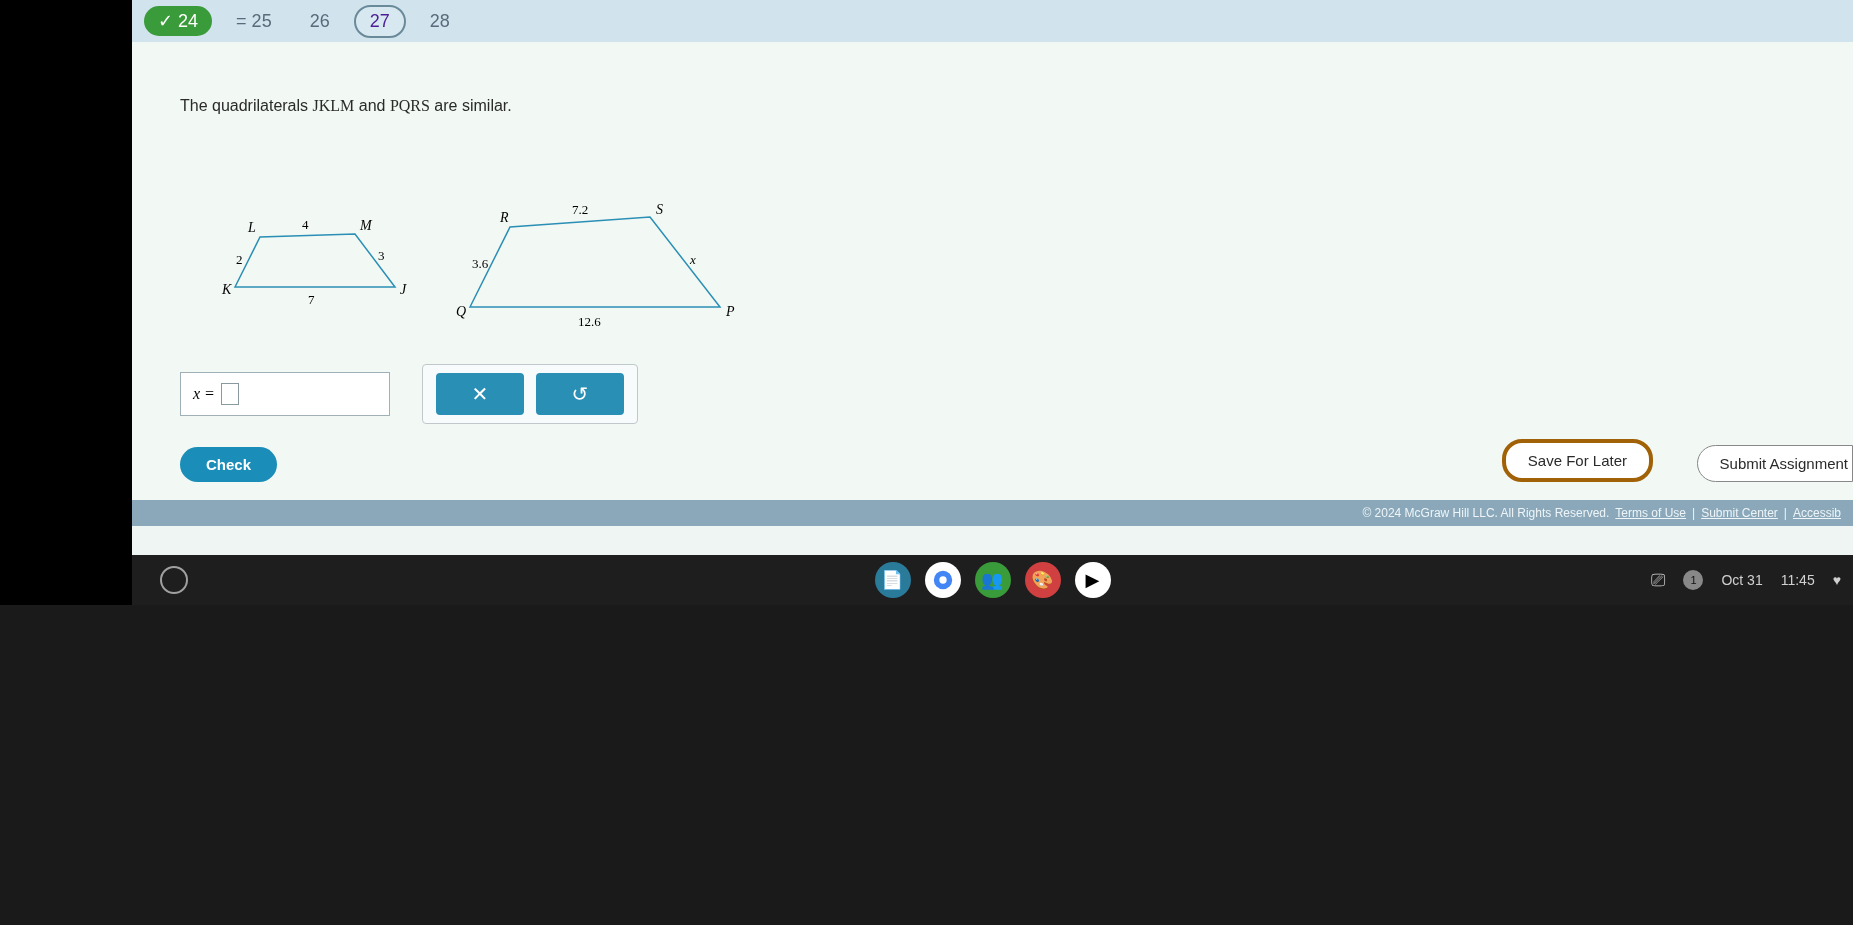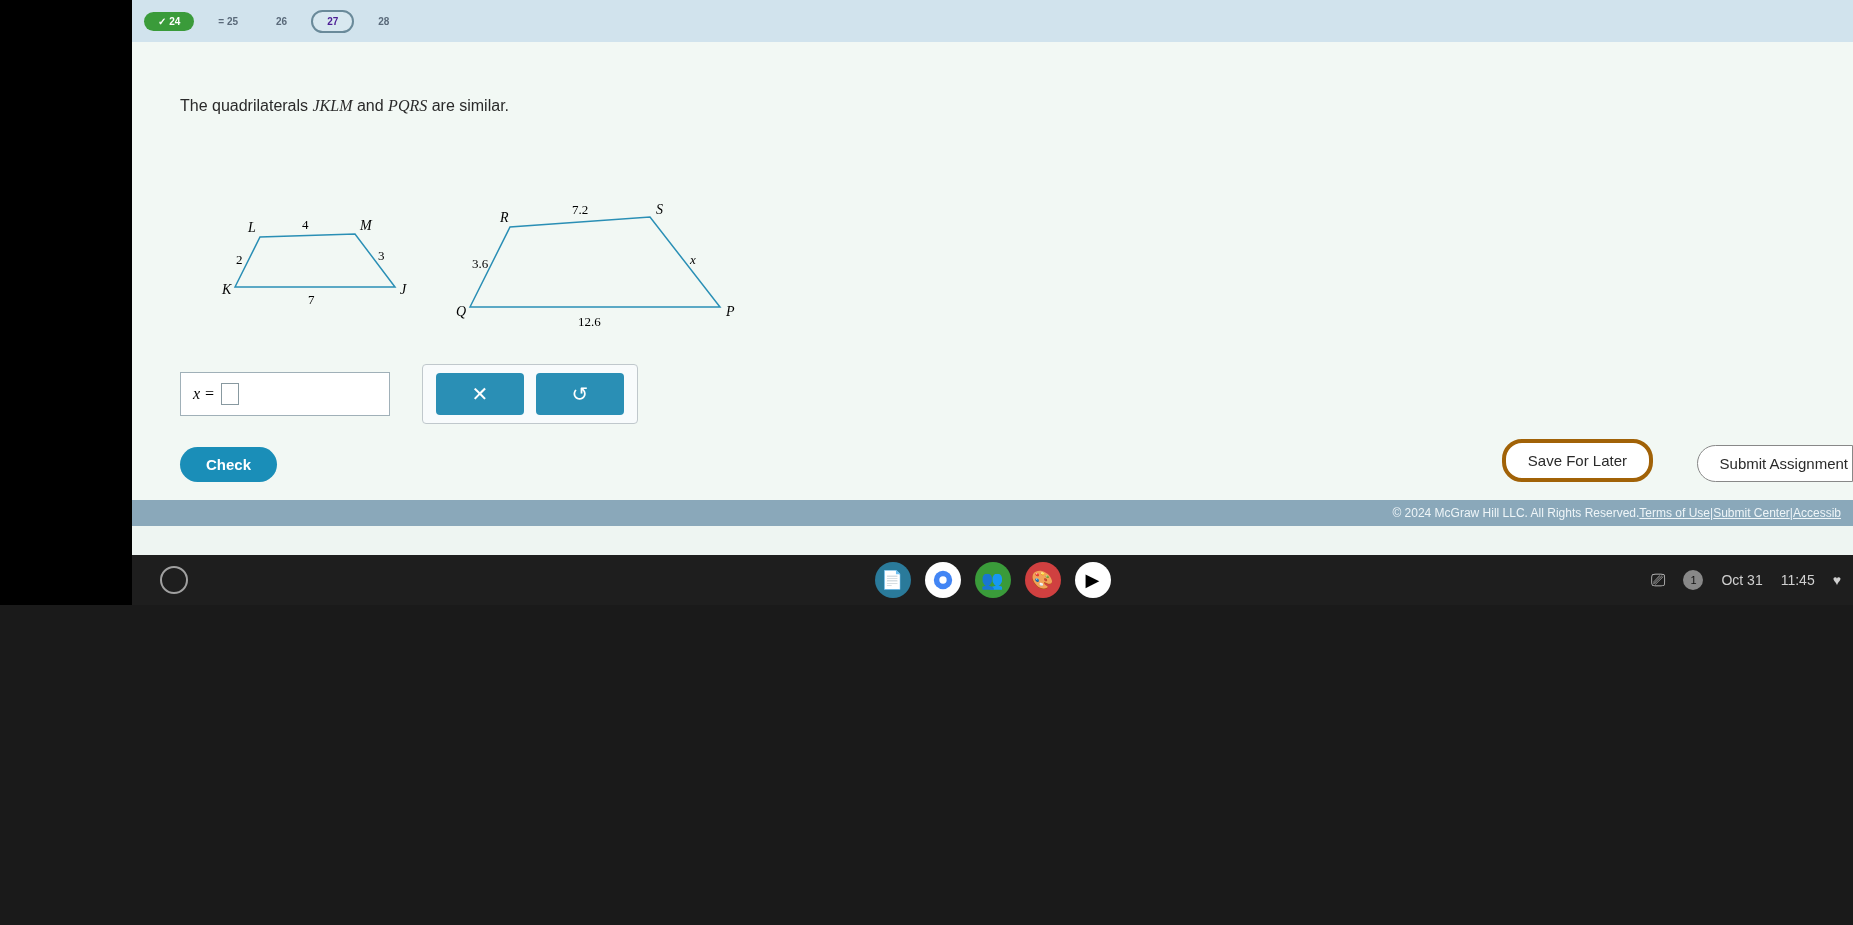--- a/index.html
+++ b/index.html
@@ -3,44 +3,44 @@
   <meta charset="utf-8">
   <style>
     * { margin: 0; padding: 0; box-sizing: border-box; }
     body { font-family: Arial, sans-serif; background: #1a1a1a; width: 1853px; height: 925px; overflow: hidden; position: relative; }
     
     .screen-outer { position: absolute; left: 0; top: 0; width: 1853px; height: 605px; background: #000; }
     
     .app-window { position: absolute; left: 132px; top: 0; width: 1721px; height: 555px; background: #eef5f2; }
     
     .nav-bar { position: absolute; left: 0; top: 0; width: 100%; height: 42px; background: #d1e3ed; display: flex; align-items: center; padding: 0 12px; gap: 10px; }
-    .nav-pill { border-radius: 18px; padding: 4px 14px; font-size: 10px; font-weight: 700; }
+    .nav-pill { border-radius: 18px; padding: 4px 14px; font-size: 18px; font-weight: 400; }
     .nav-pill.green { background: #3a9b3a; color: white; }
     .nav-pill.outlined { background: #d8e8f0; color: #4c1d95; border: 2px solid #6a8a9a; }
     .nav-pill.plain { background: transparent; color: #5a6a7a; }
     
     .content-area { position: absolute; left: 0; top: 42px; width: 100%; height: 458px; background: #f2f8f4; padding: 50px 48px 20px 48px; }
     
     .problem-text { color: #2a2a2a; font-size: 16px; line-height: 1.8; }
-    .math-var { font-family: 'Times New Roman', serif; font-style: italic; }
+    .math-var { font-family: 'Times New Roman', serif; }
     .overline { text-decoration: overline; font-style: italic; font-family: 'Times New Roman', serif; }
     
     .figures { position: absolute; left: 48px; top: 150px; width: 700px; height: 150px; }
     
     .answer-box { position: absolute; left: 48px; top: 330px; width: 210px; height: 44px; border: 1px solid #a0b0b8; background: #fff; display: flex; align-items: center; padding: 0 12px; font-family: 'Times New Roman', serif; font-style: italic; font-size: 16px; }
     .answer-input-slot { display: inline-block; width: 18px; height: 22px; border: 1px solid #8899a0; margin-left: 6px; }
     
     .tool-buttons { position: absolute; left: 290px; top: 322px; width: 216px; height: 60px; border: 1px solid #c0c8cc; border-radius: 4px; background: #f8fbfc; display: flex; align-items: center; justify-content: center; gap: 12px; padding: 8px; }
     .tool-btn { width: 88px; height: 42px; background: #2a8fb5; border: none; border-radius: 4px; color: white; font-size: 20px; cursor: pointer; display: flex; align-items: center; justify-content: center; }
     
     .check-btn { position: absolute; left: 48px; bottom: 18px; background: #1a8eb8; color: white; border: none; border-radius: 20px; padding: 9px 26px; font-size: 15px; font-weight: 600; cursor: pointer; }
     .save-later-btn { position: absolute; right: 200px; bottom: 18px; background: #fff; color: #2a2a2a; border: 4px solid #a16207; border-radius: 20px; padding: 9px 22px; font-size: 15px; cursor: pointer; }
     .submit-btn { position: absolute; right: 0; bottom: 18px; background: #fff; color: #2a2a2a; border: 1px solid #888; border-radius: 20px 0 0 20px; padding: 9px 4px 9px 22px; font-size: 15px; cursor: pointer; }
     
-    .copyright-bar { position: absolute; left: 0; top: 500px; width: 100%; height: 26px; background: #8aa8ba; color: #eef5f8; font-size: 12px; display: flex; align-items: center; justify-content: flex-end; padding-right: 12px; }
+    .copyright-bar { position: absolute; left: 0; top: 500px; width: 100%; height: 26px; background: #8aa8ba; color: #eef5f8; font-size: 12px; display: flex; align-items: center; justify-content: flex-end; padding-right: 12px; gap: 6px; }
     .copyright-bar a { color: #eef5f8; text-decoration: underline; }
     
     .taskbar { position: absolute; left: 132px; top: 555px; width: 1721px; height: 50px; background: #1e1e1e; display: flex; align-items: center; }
     .tb-left { position: absolute; left: 28px; width: 28px; height: 28px; border: 2px solid #a0a0a0; border-radius: 50%; }
     .tb-center { position: absolute; left: 50%; transform: translateX(-50%); display: flex; gap: 14px; align-items: center; }
     .tb-icon { width: 36px; height: 36px; border-radius: 50%; display: flex; align-items: center; justify-content: center; font-size: 18px; }
     .tb-right { position: absolute; right: 12px; display: flex; align-items: center; gap: 18px; color: #d0d0d0; font-size: 14px; }
     .tb-badge { width: 20px; height: 20px; background: #888; border-radius: 50%; font-size: 11px; display: flex; align-items: center; justify-content: center; color: #111; }
     
     svg text { font-family: 'Times New Roman', serif; }

